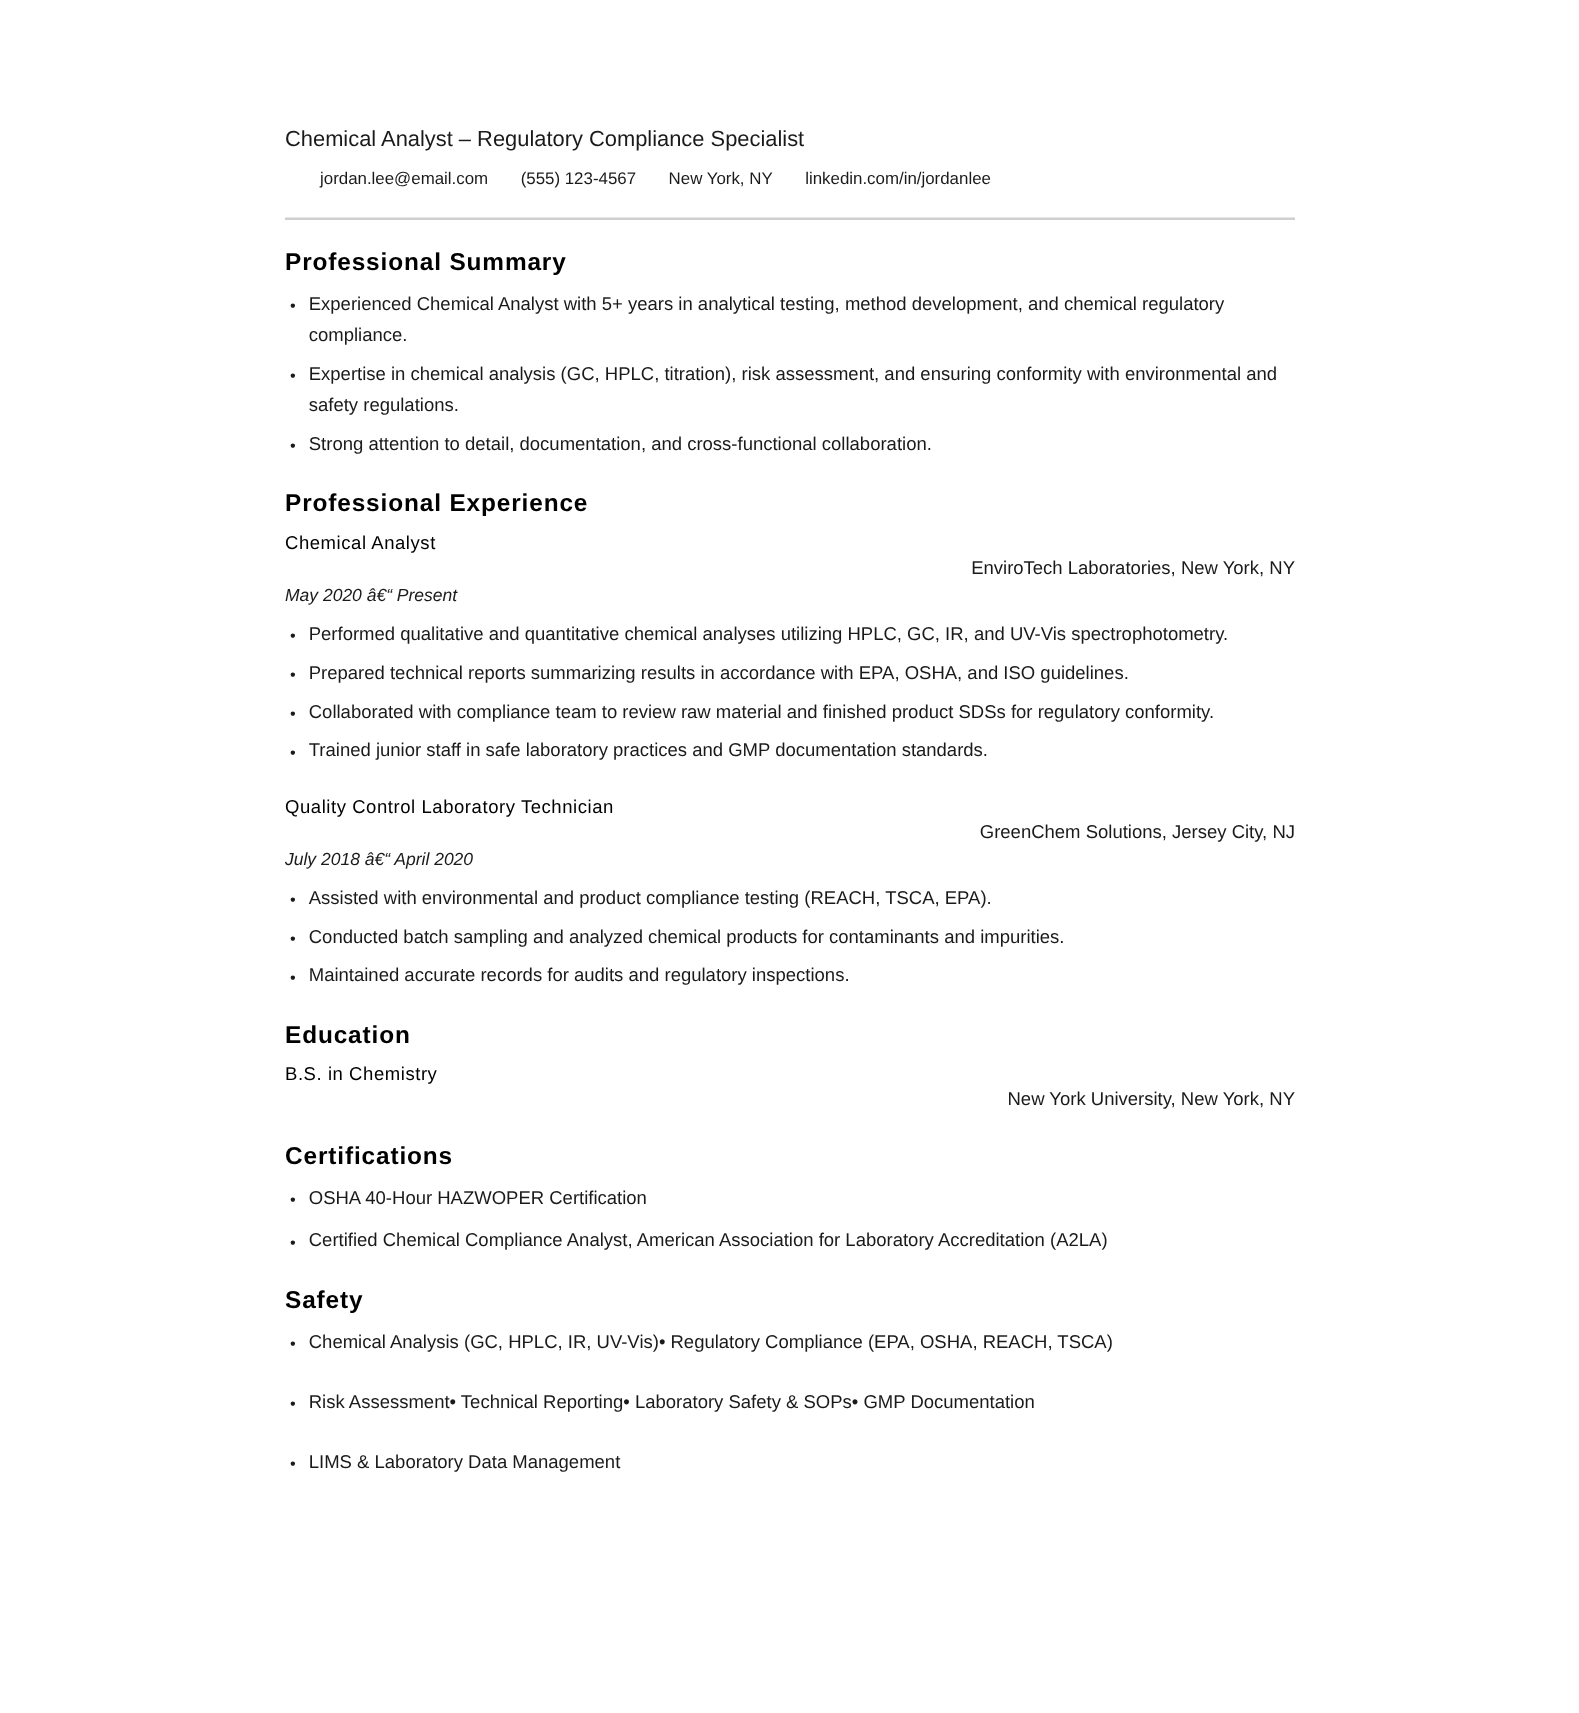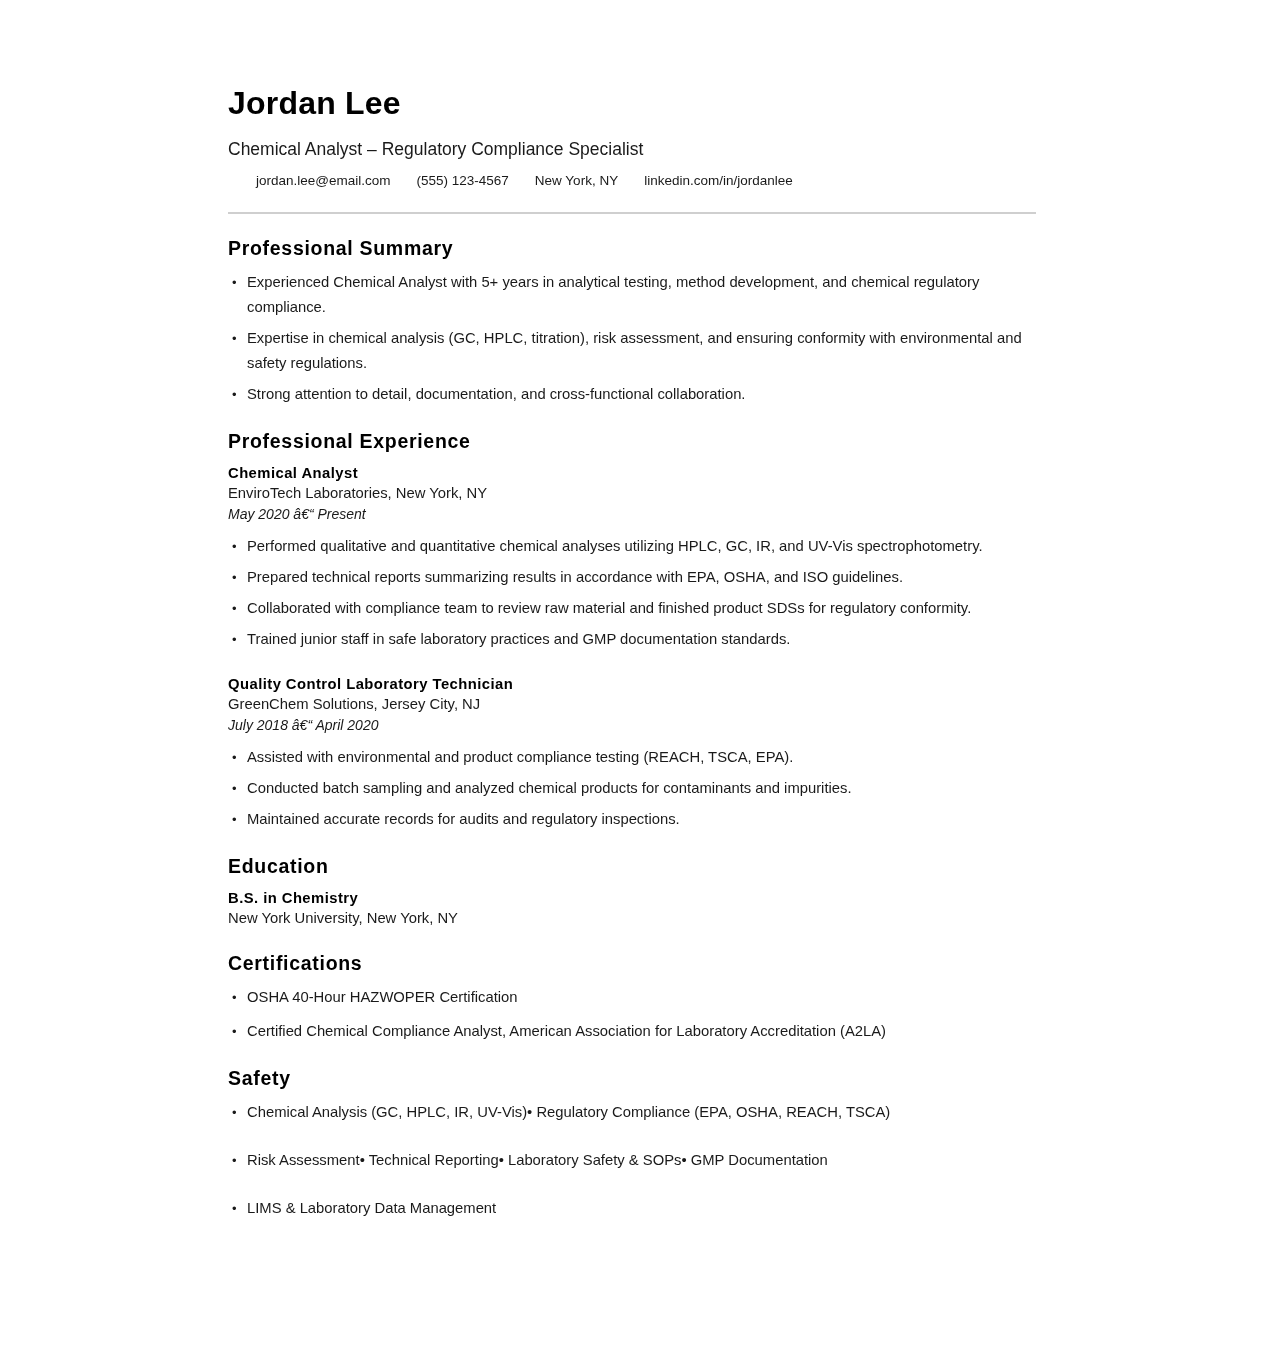--- a/index.html
+++ b/index.html
@@ -109,52 +109,52 @@
 
   
   .entry {
     margin-bottom: 4px;
   }
   .entry + .entry {
     margin-top: 22px;
   }
   .entry-title {
     font-size: 14.8px;
-    font-weight: bold;
+    font-weight: normal;
     letter-spacing: 0.45px;
     line-height: 20px;
     margin: 0;
     color: #000;
   }
   .entry-org {
     font-size: 14.8px;
     line-height: 21px;
     margin: 0;
     color: #1a1a1a;
+    text-align: right;
   }
   .entry-dates {
     font-size: 14px;
     font-style: italic;
     line-height: 20px;
     margin: 0 0 3px 0;
     color: #1a1a1a;
   }
   .entry ul.bullets {
     margin-top: 10px;
   }
   .edu-block { margin-top: 2px; }
 </style>
 </head>
 <body>
 
 <div class="page">
   <div class="resume">
 
     <div>
-      <h1 class="name">Jordan Lee</h1>
       <div class="subtitle">Chemical Analyst – Regulatory Compliance Specialist</div>
       <div class="contact">
         <span>jordan.lee@email.com</span><span class="sep"></span><span>(555) 123-4567</span><span class="sep"></span><span>New York, NY</span><span class="sep"></span><span>linkedin.com/in/jordanlee</span>
       </div>
       <hr class="rule">
     </div>
 
     <div class="section">
       <h2 class="section-title">Professional Summary</h2>
       <ul class="bullets">

